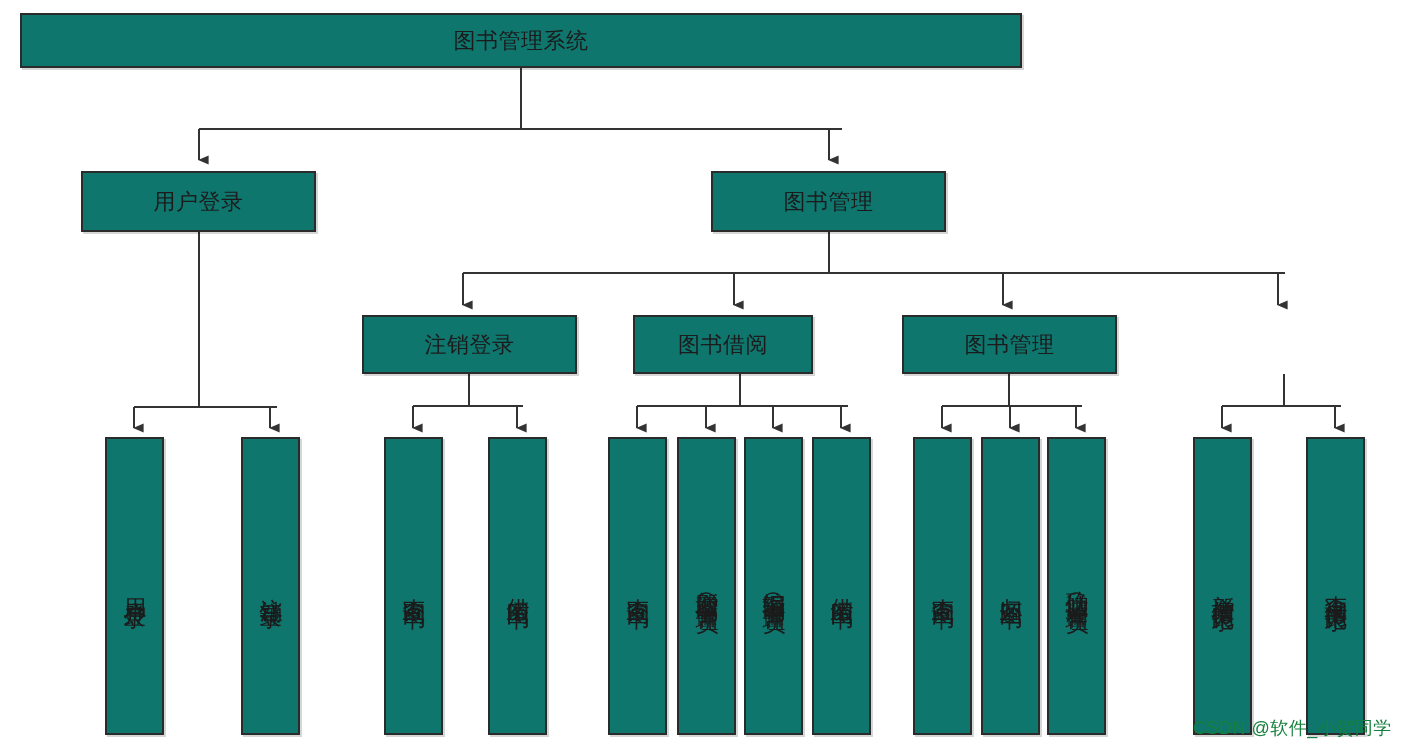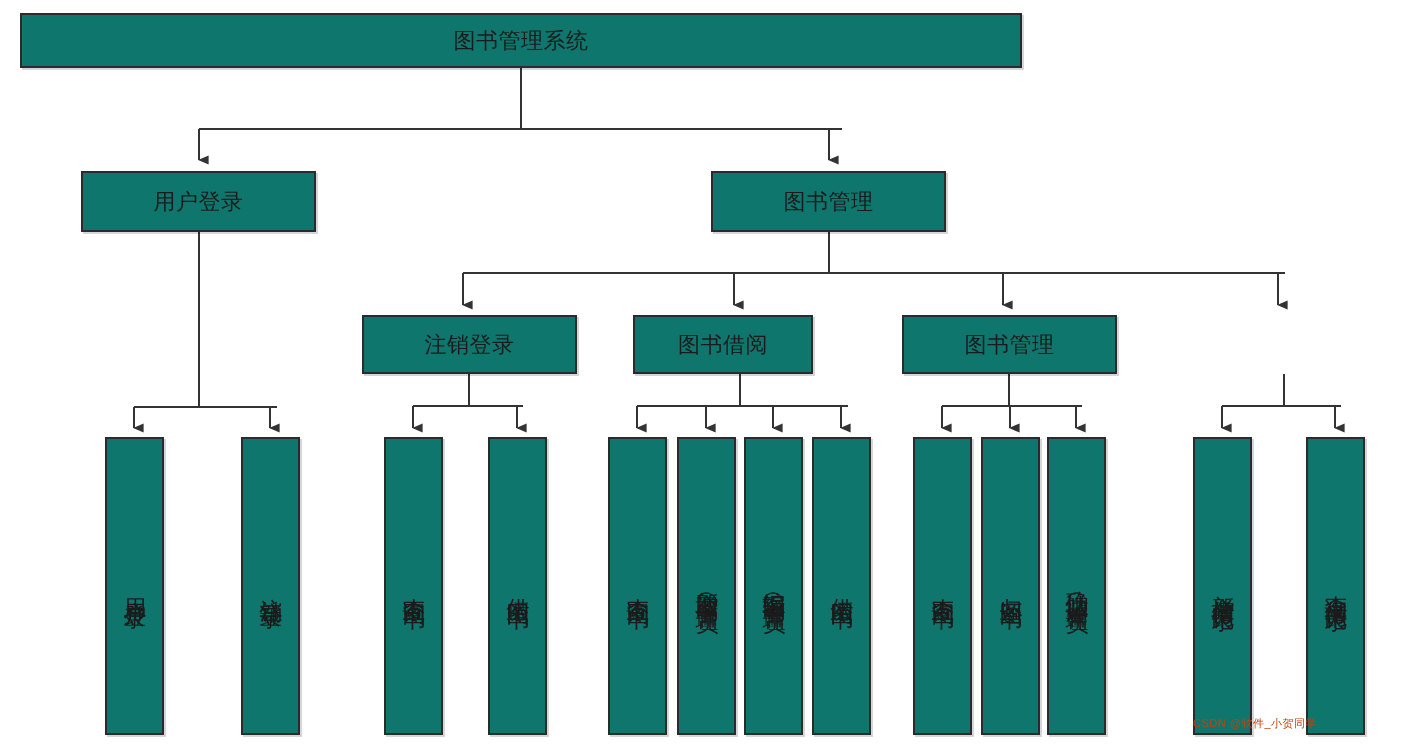--- a/index.html
+++ b/index.html
@@ -51,22 +51,22 @@
   }
   .node-vertical .node-label {
     writing-mode: vertical-rl;
     text-orientation: upright;
     font-size: 23px;
     line-height: 1.12;
     letter-spacing: 3px;
   }
   .watermark {
     position: absolute;
-    color: #c2410c;
-    font-size: 11px;
+    color: #15803d;
+    font-size: 18px;
     letter-spacing: 0.5px;
     white-space: nowrap;
     pointer-events: none;
   }
 </style>
 </head>
 <body>
 
 <div id="diagram-root">
 

